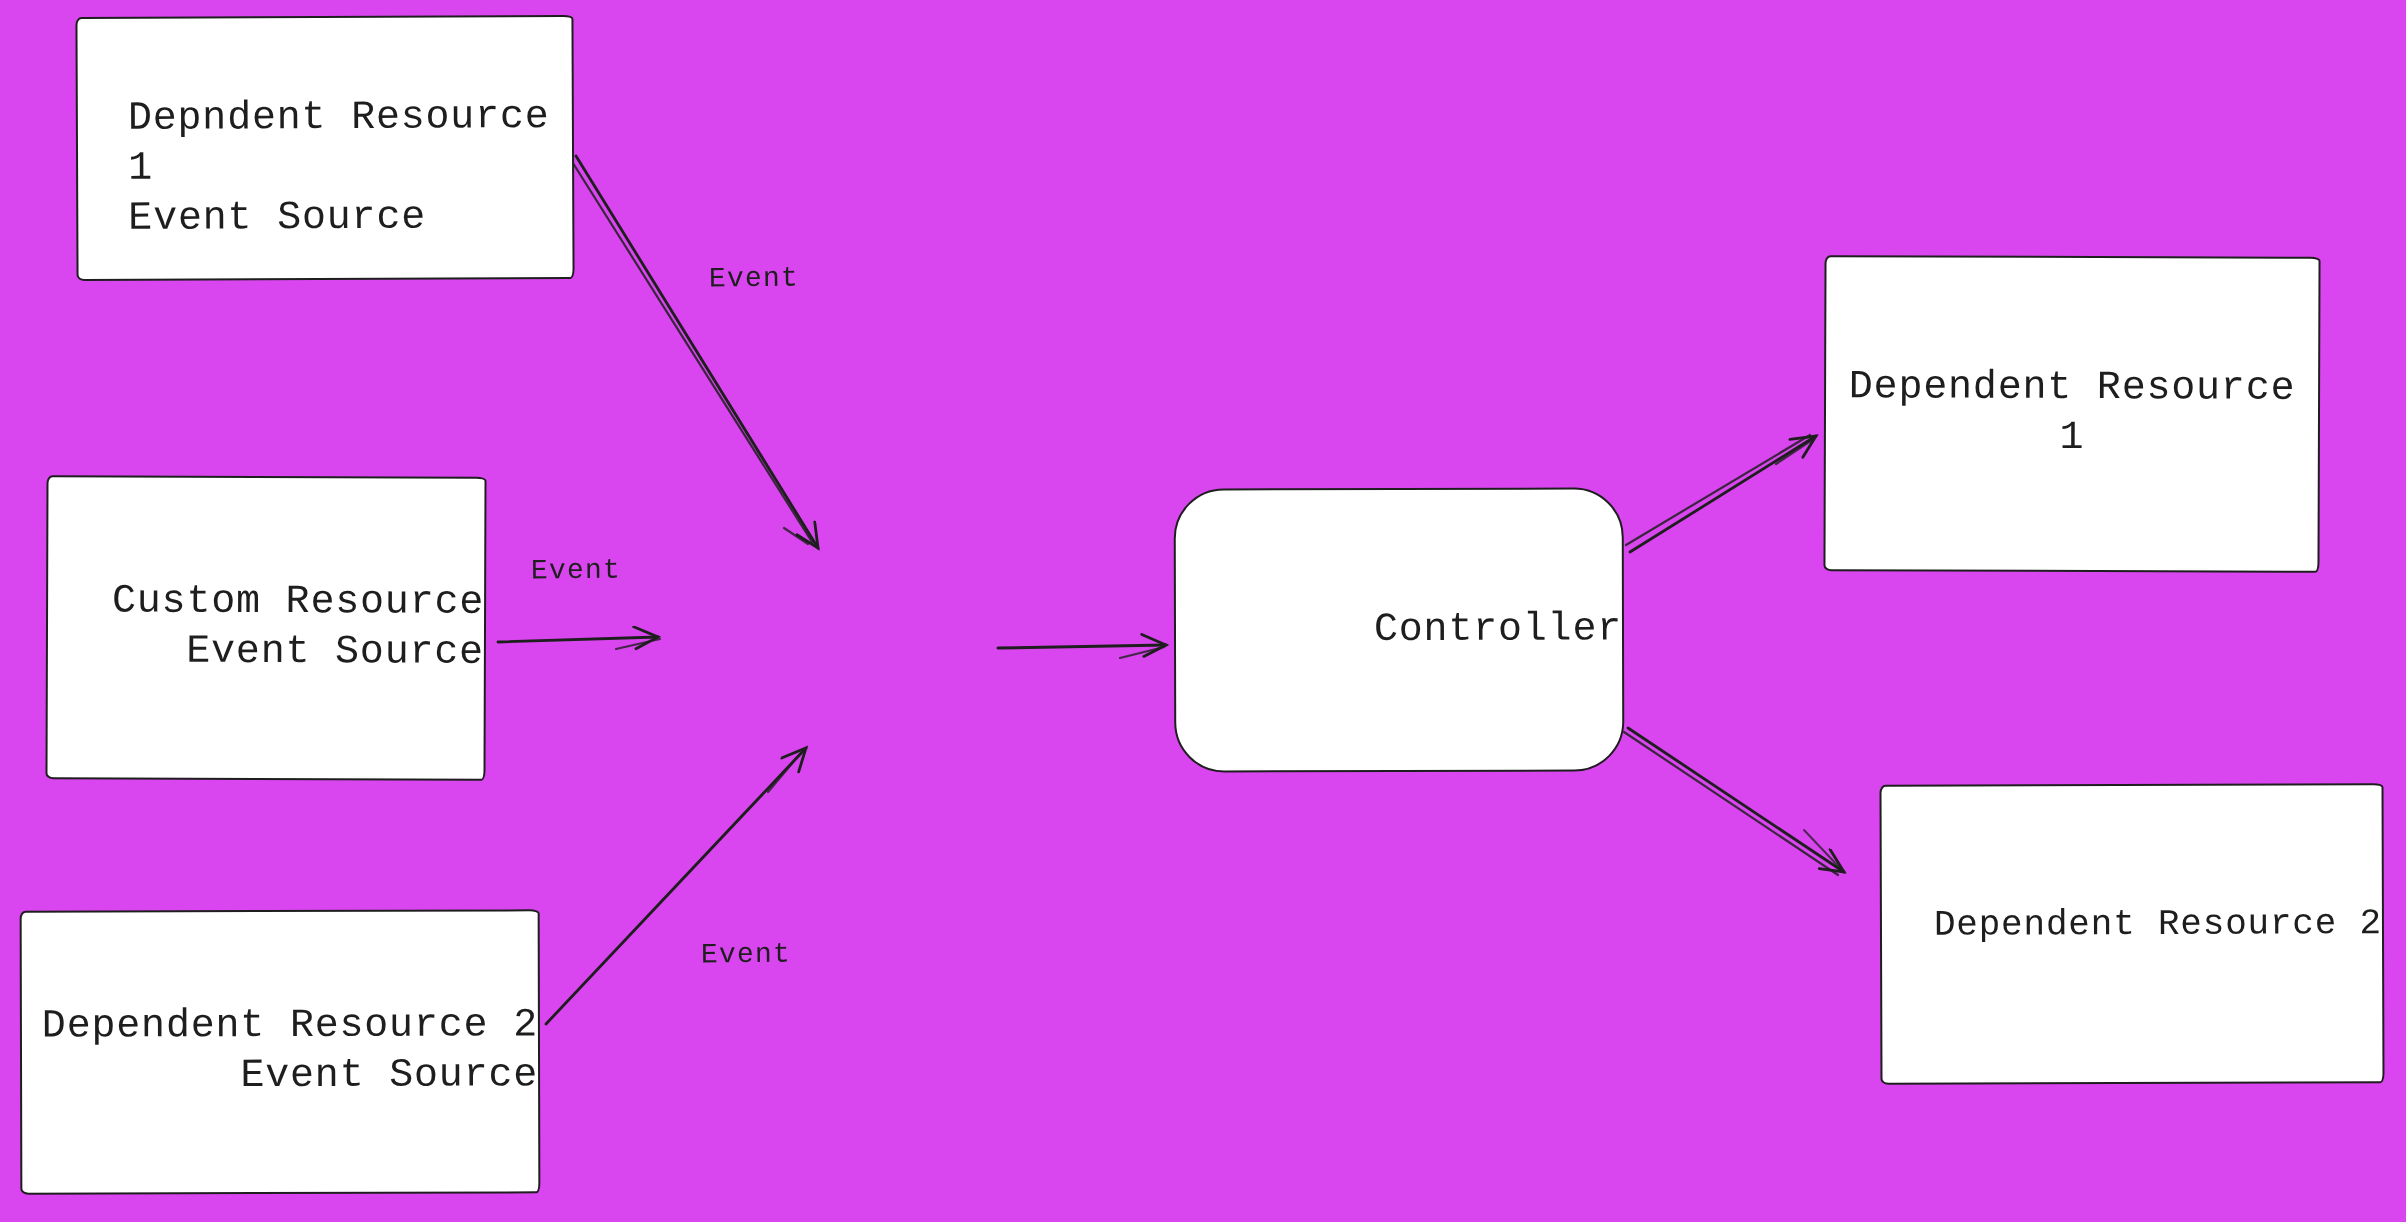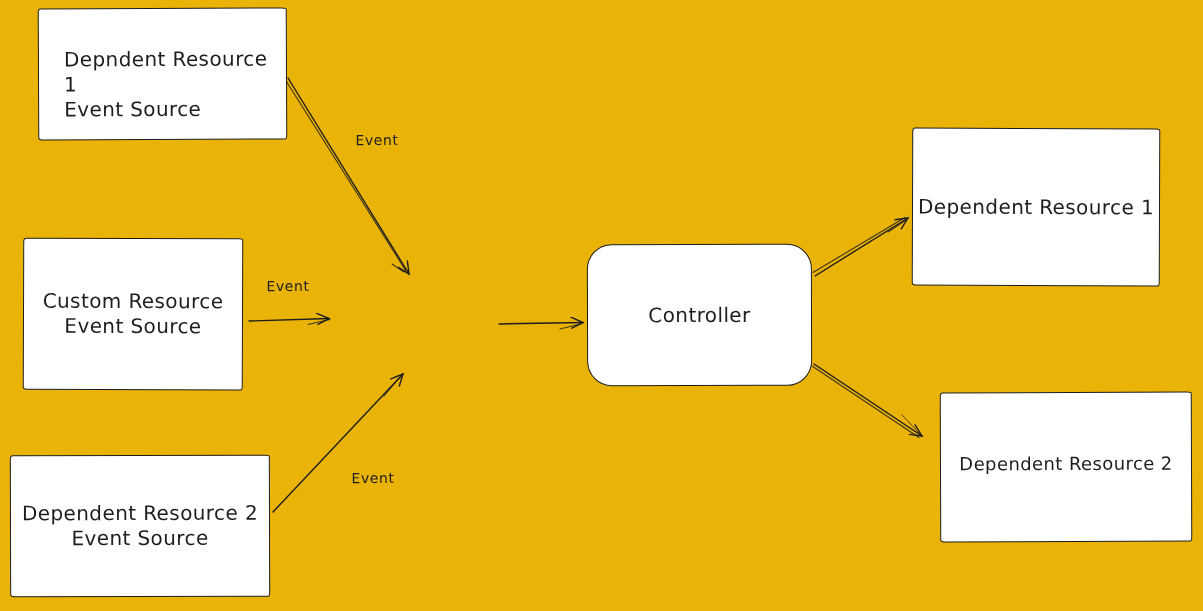--- a/index.html
+++ b/index.html
@@ -5,22 +5,23 @@
   * { margin: 0; padding: 0; box-sizing: border-box; }
   html, body { background: #ffffff; }
   body {
     font-family: "DejaVu Sans", "Liberation Sans", sans-serif;
     color: #1e1e1e;
   }
   .canvas {
     position: relative;
     width: 1203px;
     height: 611px;
-    background: #eab308;
+    background: #d946ef;
     overflow: hidden;
+    font-family: Liberation Mono, monospace;
   }
   .arrows {
     position: absolute;
     left: 0; top: 0;
     width: 1203px; height: 611px;
     pointer-events: none;
   }
   .node {
     position: absolute;
     border: 1.7px solid #1e1e1e;
@@ -28,21 +29,21 @@
     display: flex;
     flex-direction: column;
     align-items: center;
     justify-content: center;
     text-align: center;
     font-size: 20px;
     line-height: 25px;
     letter-spacing: 0.4px;
   }
   
-  .node { border-radius: 3px 5px 2px 4px / 4px 2px 5px 3px; }
+  .node { border-radius: 3px 5px 2px 4px / 4px 2px 5px 3px; align-items: flex-end; }
   .n1 { left: 38px;  top: 8px;   width: 249px; height: 132px; transform: rotate(-0.25deg);
         align-items: flex-start; text-align: left; padding-left: 25px; padding-top: 20px; }
   .n2 { left: 23px;  top: 238px; width: 220px; height: 152px; transform: rotate(0.2deg); }
   .n3 { left: 10px;  top: 455px; width: 260px; height: 142px; transform: rotate(-0.15deg); }
   .eh { left: 333px; top: 280px; width: 164px; height: 88px;  transform: rotate(0.2deg); }
   .ct { left: 587px; top: 244px; width: 225px; height: 142px; transform: rotate(-0.15deg); border-radius: 25px; }
   .d1 { left: 912px; top: 128px; width: 248px; height: 158px; transform: rotate(0.2deg); }
   .d2 { left: 940px; top: 392px; width: 252px; height: 150px; transform: rotate(-0.2deg);
         font-size: 18px; padding-bottom: 8px; }
   .edge-label {

